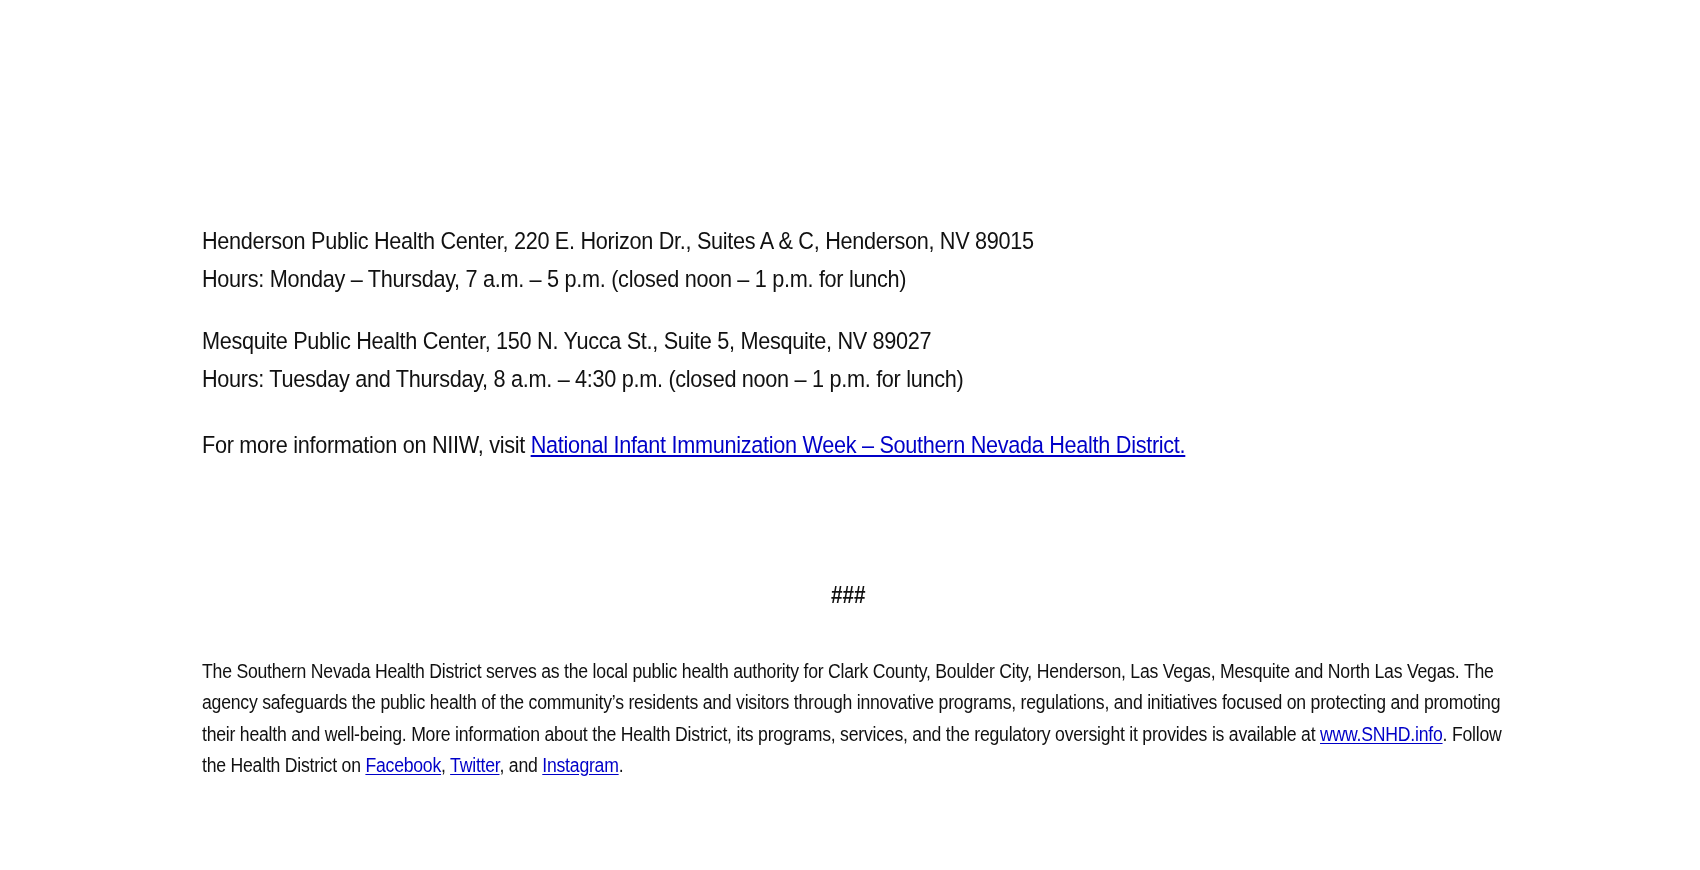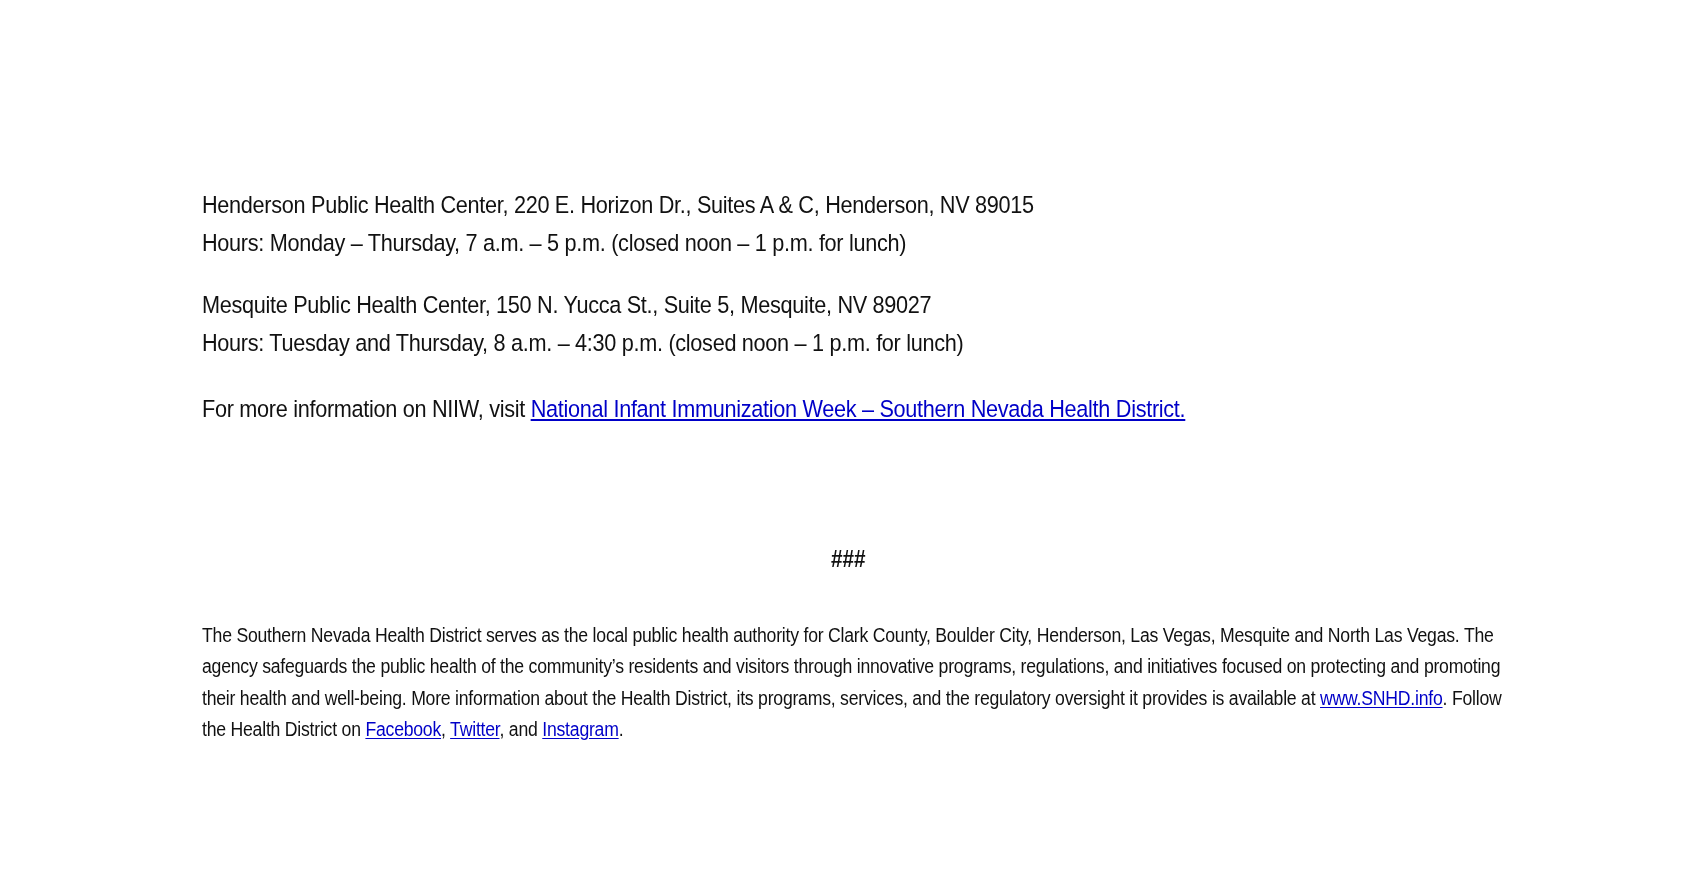--- a/index.html
+++ b/index.html
@@ -15,20 +15,21 @@
     font-family: "Liberation Sans", "DejaVu Sans", sans-serif;
     color: #111111;
     -webkit-font-smoothing: antialiased;
   }
 
   .page {
     position: relative;
     width: 1700px;
     height: 776px;
     background: #ffffff;
+    margin-top: 36px;
   }
 
   
   .content {
     position: absolute;
     left: 202px;
     top: 186px;
     width: 1300px;
   }
 

